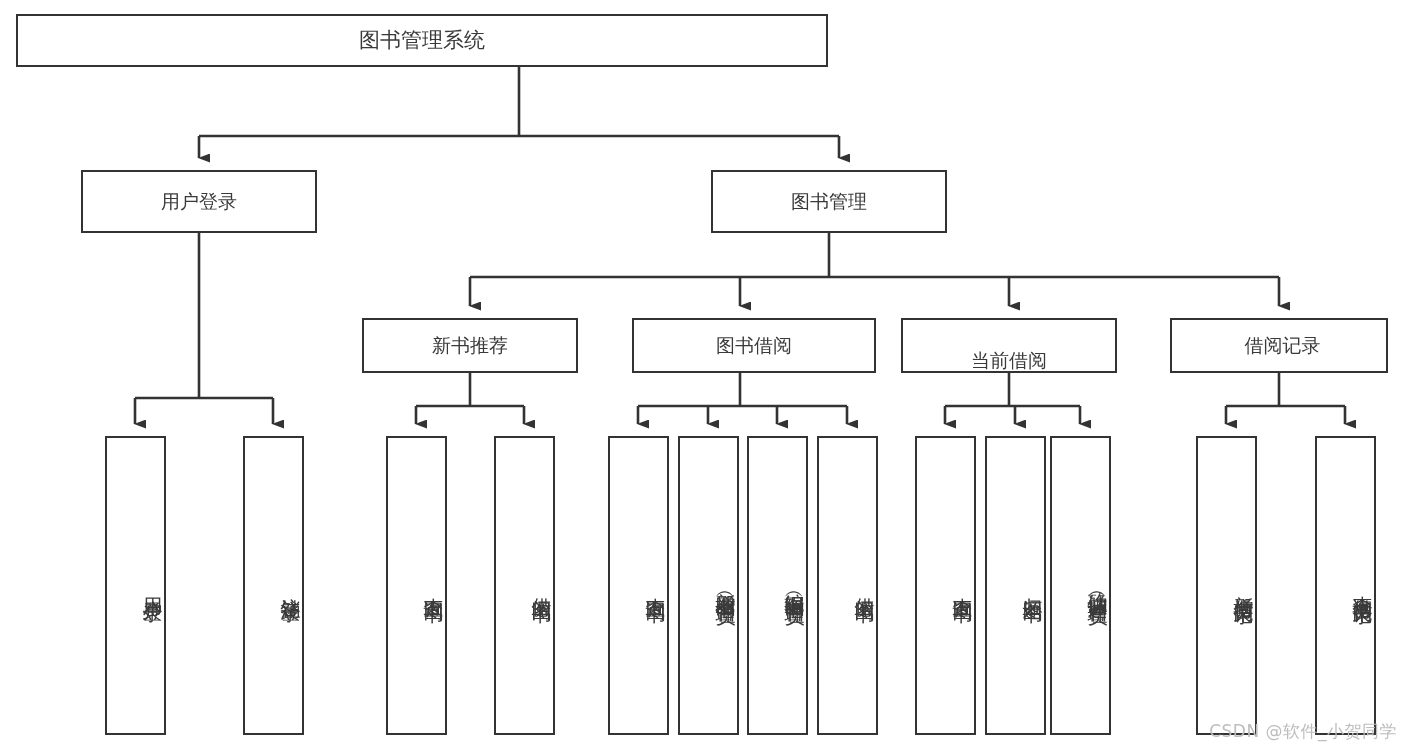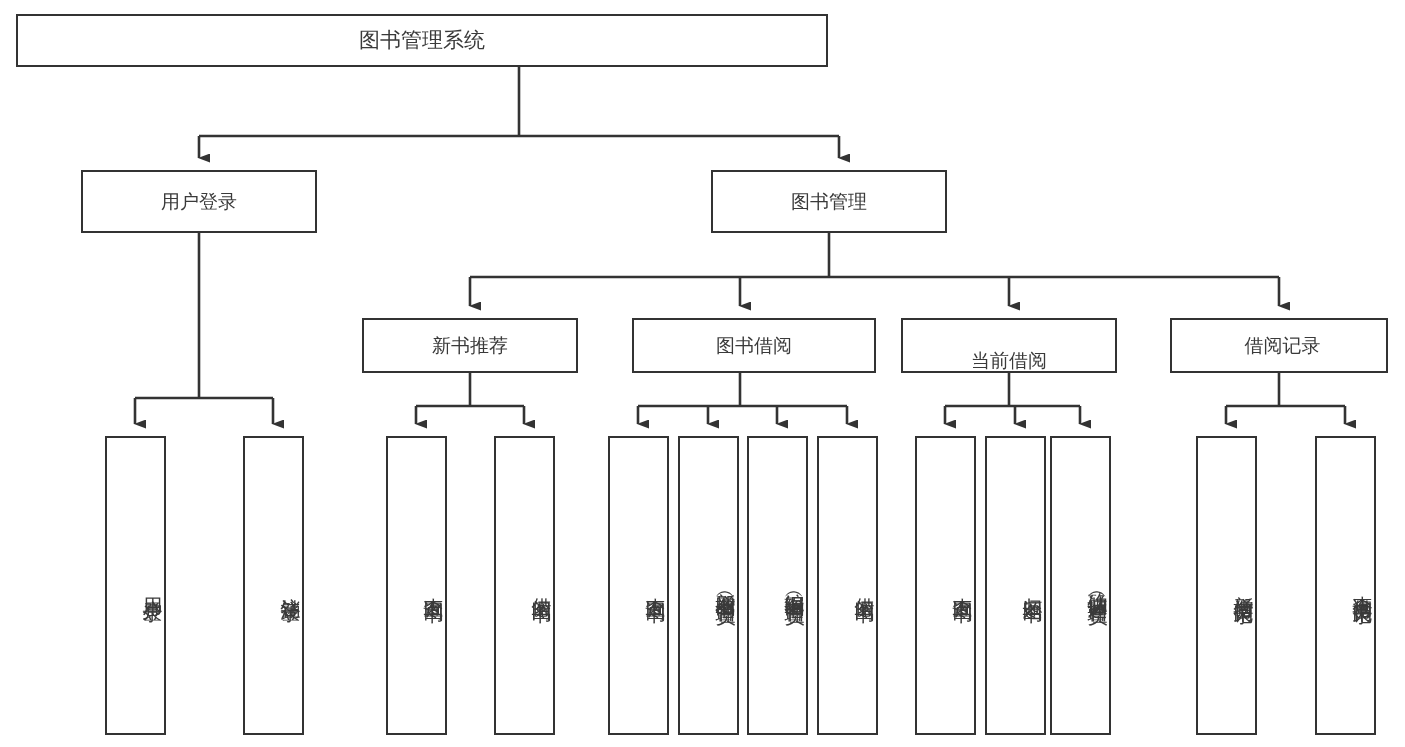--- a/index.html
+++ b/index.html
@@ -198,14 +198,15 @@
   </div>
 
   <div class="node leaf" style="left:1196px; top:436px; width:61px; height:299px;">
     <span>新增借阅记录</span>
   </div>
 
   <div class="node leaf" style="left:1315px; top:436px; width:61px; height:299px;">
     <span>查询借阅记录</span>
   </div>
 
+  <div class="watermark">CSDN @软件_小贺同学</div>
 
 </div>
 
 </body></html>

